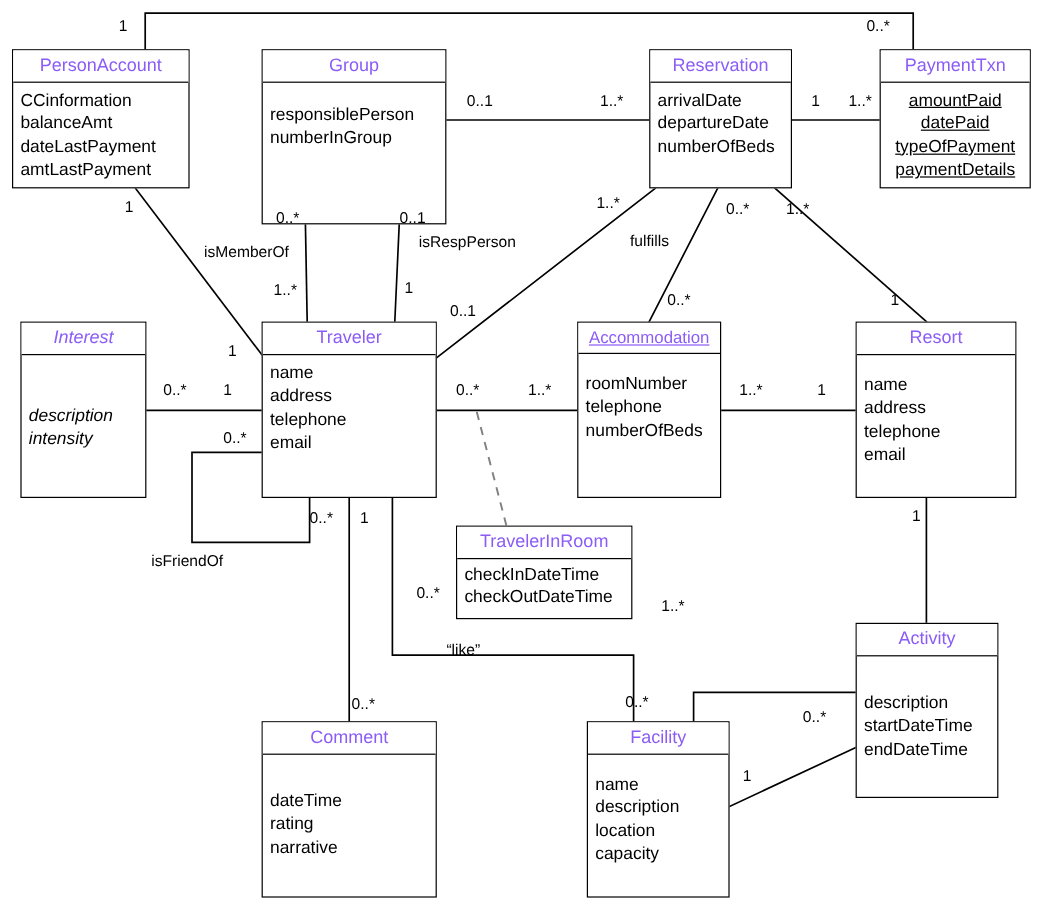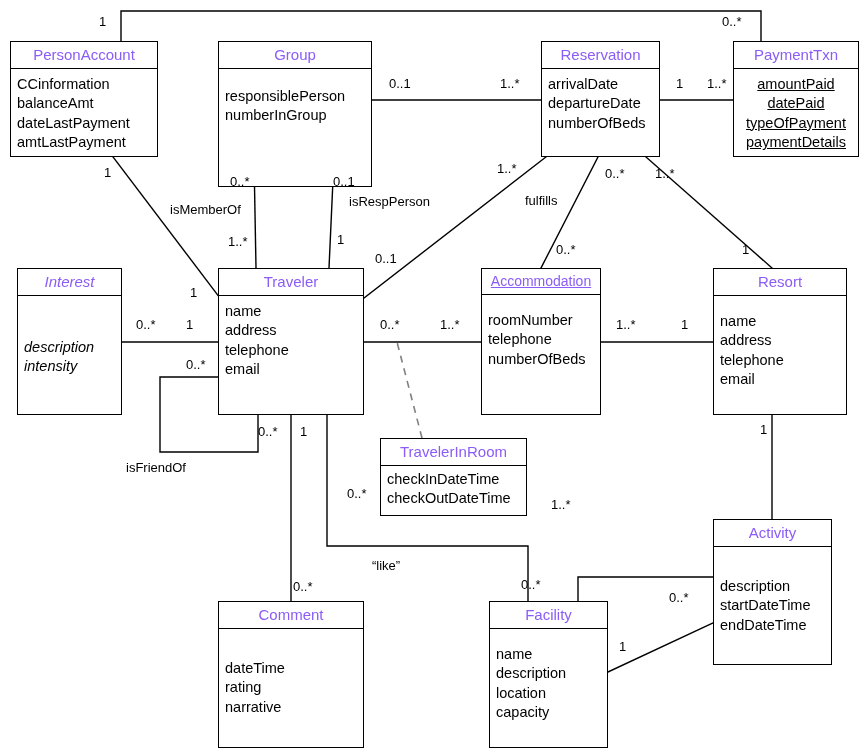--- a/index.html
+++ b/index.html
@@ -206,15 +206,15 @@
   <span class="lbl" style="left:551px;top:498px;">1..*</span>
   <span class="lbl" style="left:293px;top:580px;">0..*</span>
   <span class="lbl" style="left:521px;top:578px;">0..*</span>
   <span class="lbl" style="left:669px;top:591px;">0..*</span>
   <span class="lbl" style="left:619px;top:640px;">1</span>
 
   <span class="lbl rolename" style="left:170px;top:203px;">isMemberOf</span>
   <span class="lbl rolename" style="left:349px;top:195px;">isRespPerson</span>
   <span class="lbl rolename" style="left:525px;top:194px;">fulfills</span>
   <span class="lbl rolename" style="left:126px;top:461px;">isFriendOf</span>
-  <span class="lbl rolename" style="left:372px;top:535px;margin-top:24px;">“like”</span>
+  <span class="lbl rolename" style="left:372px;top:535px;">“like”</span>
 
 </div>
 
 </body></html>

